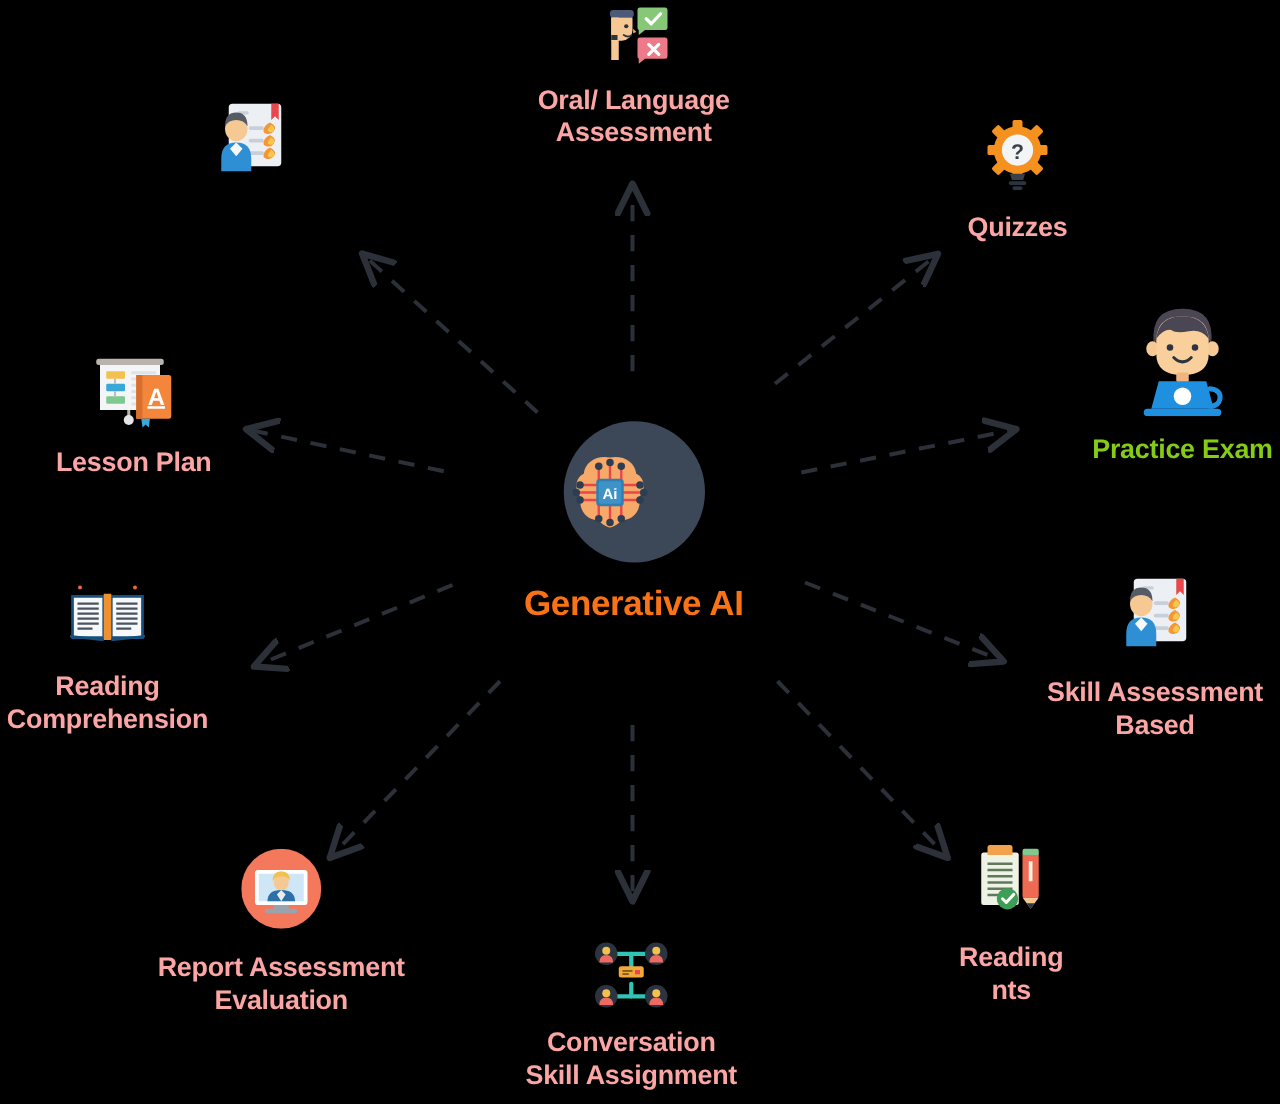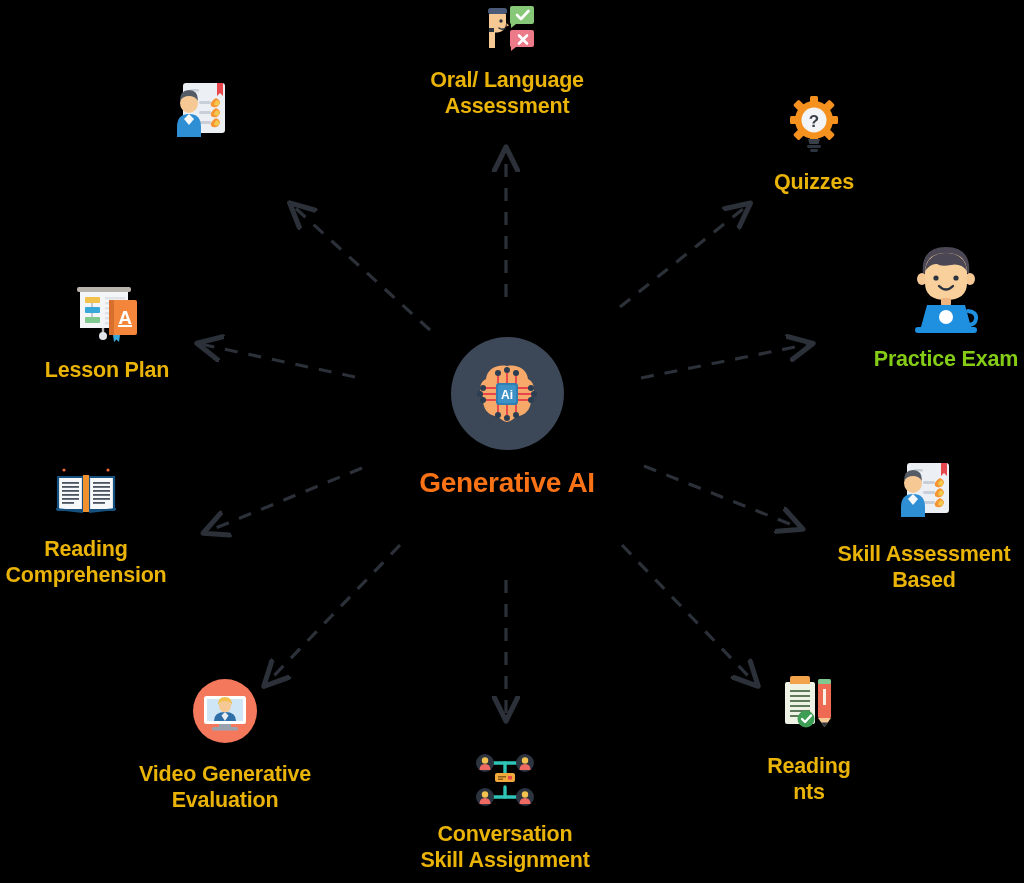--- a/index.html
+++ b/index.html
@@ -26,21 +26,21 @@
     position:absolute;
     left:407px; top:337px;
     width:200px;
     display:flex; flex-direction:column;
     align-items:center;
   }
   .hub-disc {
     width:113px; height:113px;
     border-radius:50%;
     background:#3c4757;
-    display:flex; align-items:center; justify-content:center;
+    display:flex; align-items:center; justify-content:flex-start;
   }
   .hub-label {
     margin-top:18px;
     font-size:28px;
     font-weight:700;
     line-height:1.08;
     letter-spacing:-0.3px;
     text-align:center;
     color:#f97316;
   }
@@ -55,21 +55,21 @@
     display:flex; align-items:center; justify-content:center;
     height:86px;
   }
   .node .node-label {
     margin-top:7px;
     font-size:21.5px;
     font-weight:600;
     line-height:1.22;
     letter-spacing:-0.2px;
     text-align:center;
-    color:#eab308;
+    color:#fca5a5;
     white-space:pre-line;
   }
   .node.highlight .node-label {
     color:#84cc16;
     font-weight:700;
   }
   
   #node-oral      { left:382px; top:-2px;  width:250px; }
   #node-simplified{ left:100px; top:68px;  width:200px; }
   #node-lesson    { left:7px;   top:278px; width:200px; }
@@ -302,21 +302,21 @@
         <rect x="14" y="20" width="36" height="22" fill="#cfe6f7"></rect>
 
         <ellipse cx="32" cy="27" rx="6" ry="6.5" fill="#f6c894"></ellipse>
         <path d="M25 26 q0 -8 7 -8 q7 0 7 8 q-2 -4 -7 -4 q-5 0 -7 4 z" fill="#f2c14e"></path>
         <path d="M21 42 q0 -9 11 -9 q11 0 11 9 z" fill="#2f6fa8"></path>
         <path d="M32 33 l3.5 3.5 l-3.5 5.5 l-3.5 -5.5 z" fill="#e9edf2"></path>
         <rect x="26" y="45" width="12" height="4" fill="#9aa3ad"></rect>
         <rect x="19" y="48" width="26" height="3.5" rx="1.6" fill="#9aa3ad"></rect>
       </svg>
     </div>
-    <div class="node-label">Video Generative
+    <div class="node-label">Report Assessment
 Evaluation</div>
   </div>
 
   <div class="node" id="node-conv">
     <div class="icon-wrap">
       <svg width="60" height="56" viewBox="0 0 60 56">
 
         <g stroke="#2ec4b6" stroke-width="3.4" fill="none" stroke-linecap="round">
           <path d="M16 10 h28"></path>
           <path d="M30 10 v10"></path>

